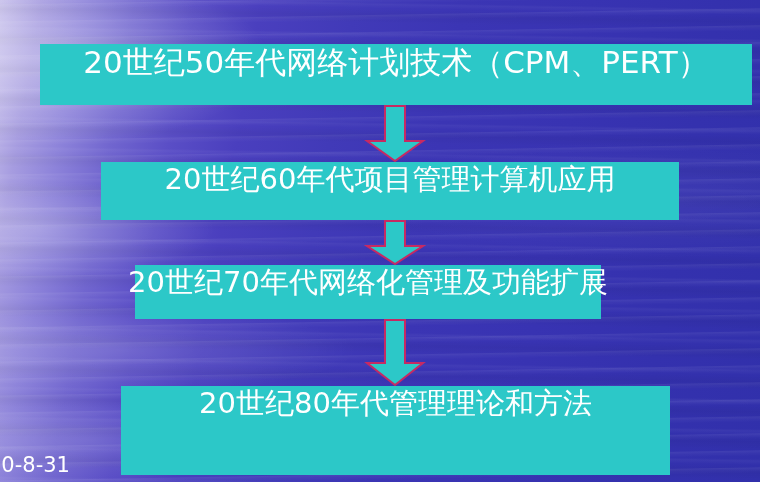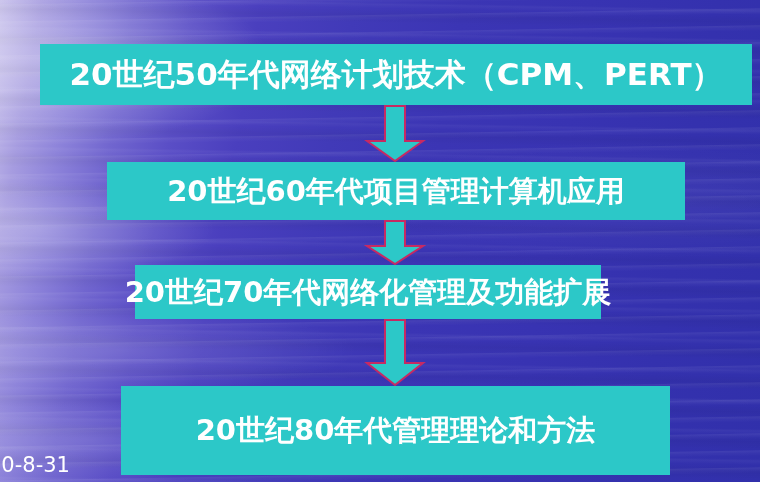--- a/index.html
+++ b/index.html
@@ -74,37 +74,36 @@
       radial-gradient(ellipse 330px 60px at 120px 350px, rgba(255,255,255,0.14), rgba(255,255,255,0) 72%),
       radial-gradient(ellipse 320px 55px at 90px 440px, rgba(255,255,255,0.12), rgba(255,255,255,0) 72%),
       radial-gradient(ellipse 420px 80px at 640px 200px, rgba(255,255,255,0.05), rgba(255,255,255,0) 75%);
   }
 
   
   .box {
     position: absolute;
     background: #2cc8c8;
     display: flex;
-    align-items: center;
     justify-content: center;
     text-align: center;
     color: #ffffff;
-    font-weight: bold;
+    font-weight: normal;
     line-height: 1.18;
     letter-spacing: 0px;
     box-sizing: border-box;
     padding: 0 6px;
   }
   .box .txt { display: block; white-space: nowrap; }
 
   #box1 { left: 40px;  top: 44px;  width: 712px; height: 61px; font-size: 31px; }
-  #box2 { left: 107px; top: 162px; width: 578px; height: 58px; font-size: 29px; }
+  #box2 { left: 101px; top: 162px; width: 578px; height: 58px; font-size: 29px; }
   #box3 { left: 135px; top: 265px; width: 466px; height: 54px; font-size: 29px; }
   #box4 { left: 121px; top: 386px; width: 549px; height: 89px; font-size: 29px;
-          flex-direction: column; justify-content: center; }
+          flex-direction: row; justify-content: center; }
   #box4 .txt + .txt { margin-top: 2px; }
 
   
   .arrow { position: absolute; }
   .arrow svg { display: block; }
   #arrow1 { left: 364px; top: 105px; width: 62px; height: 58px; }
   #arrow2 { left: 364px; top: 220px; width: 62px; height: 46px; }
   #arrow3 { left: 364px; top: 319px; width: 62px; height: 68px; }
 
   

